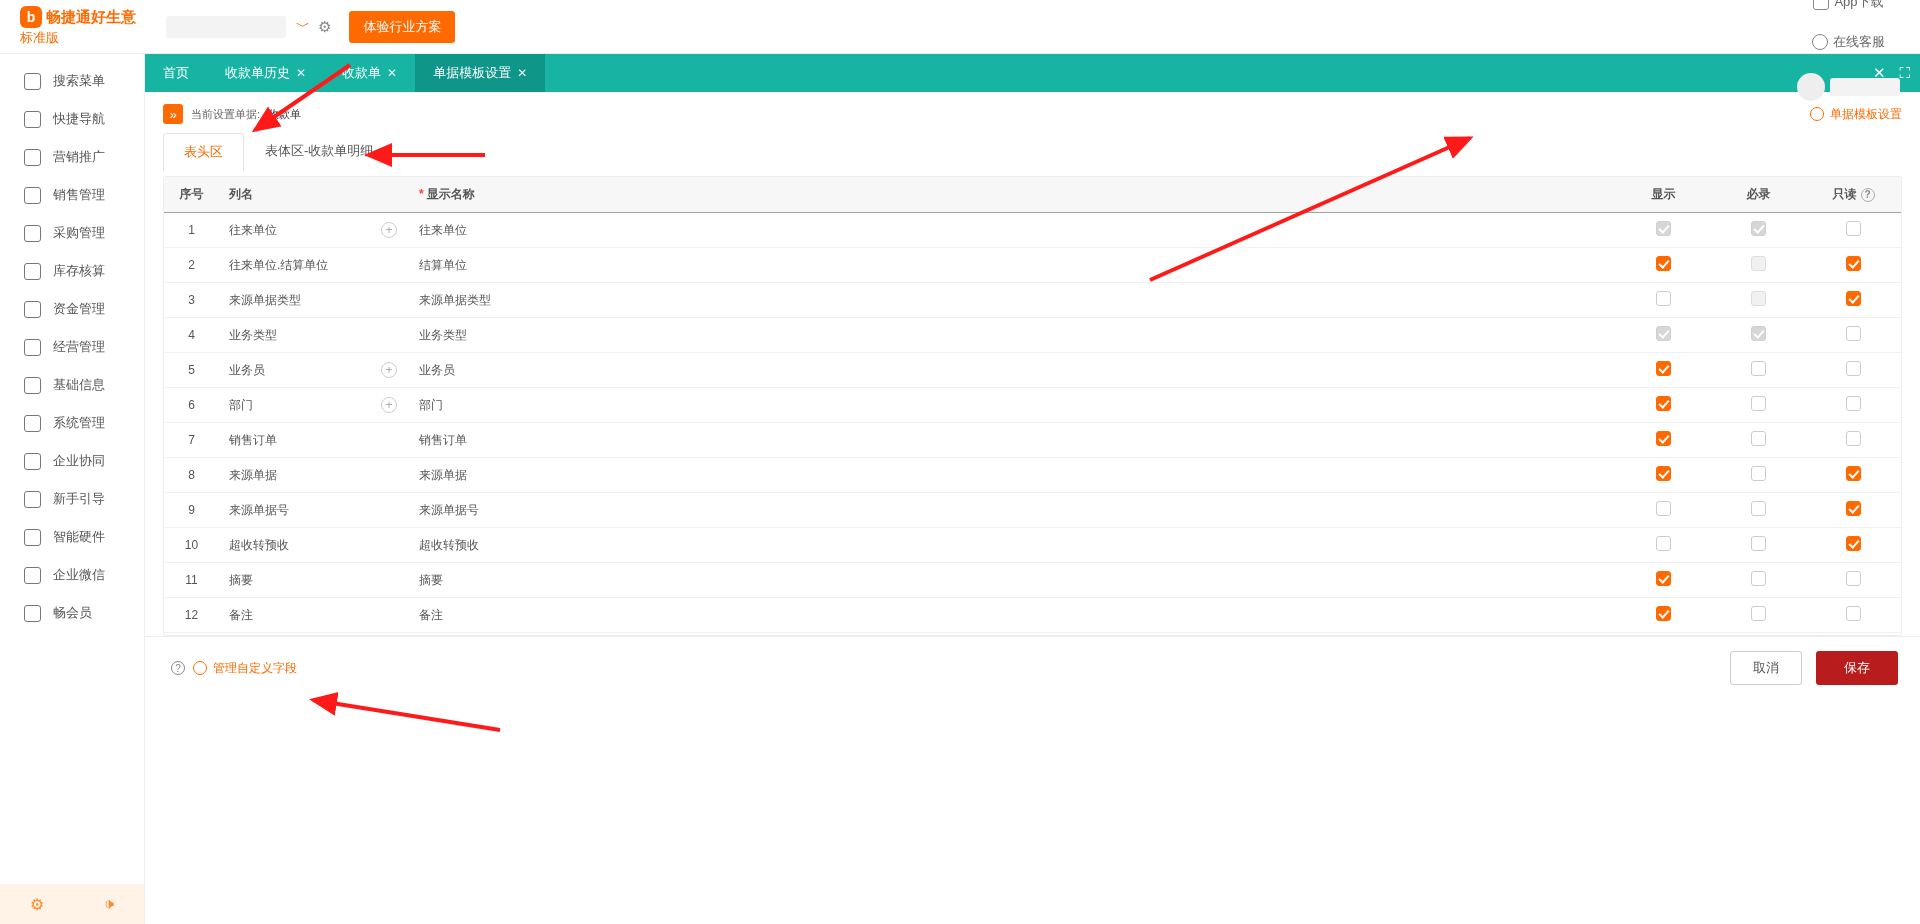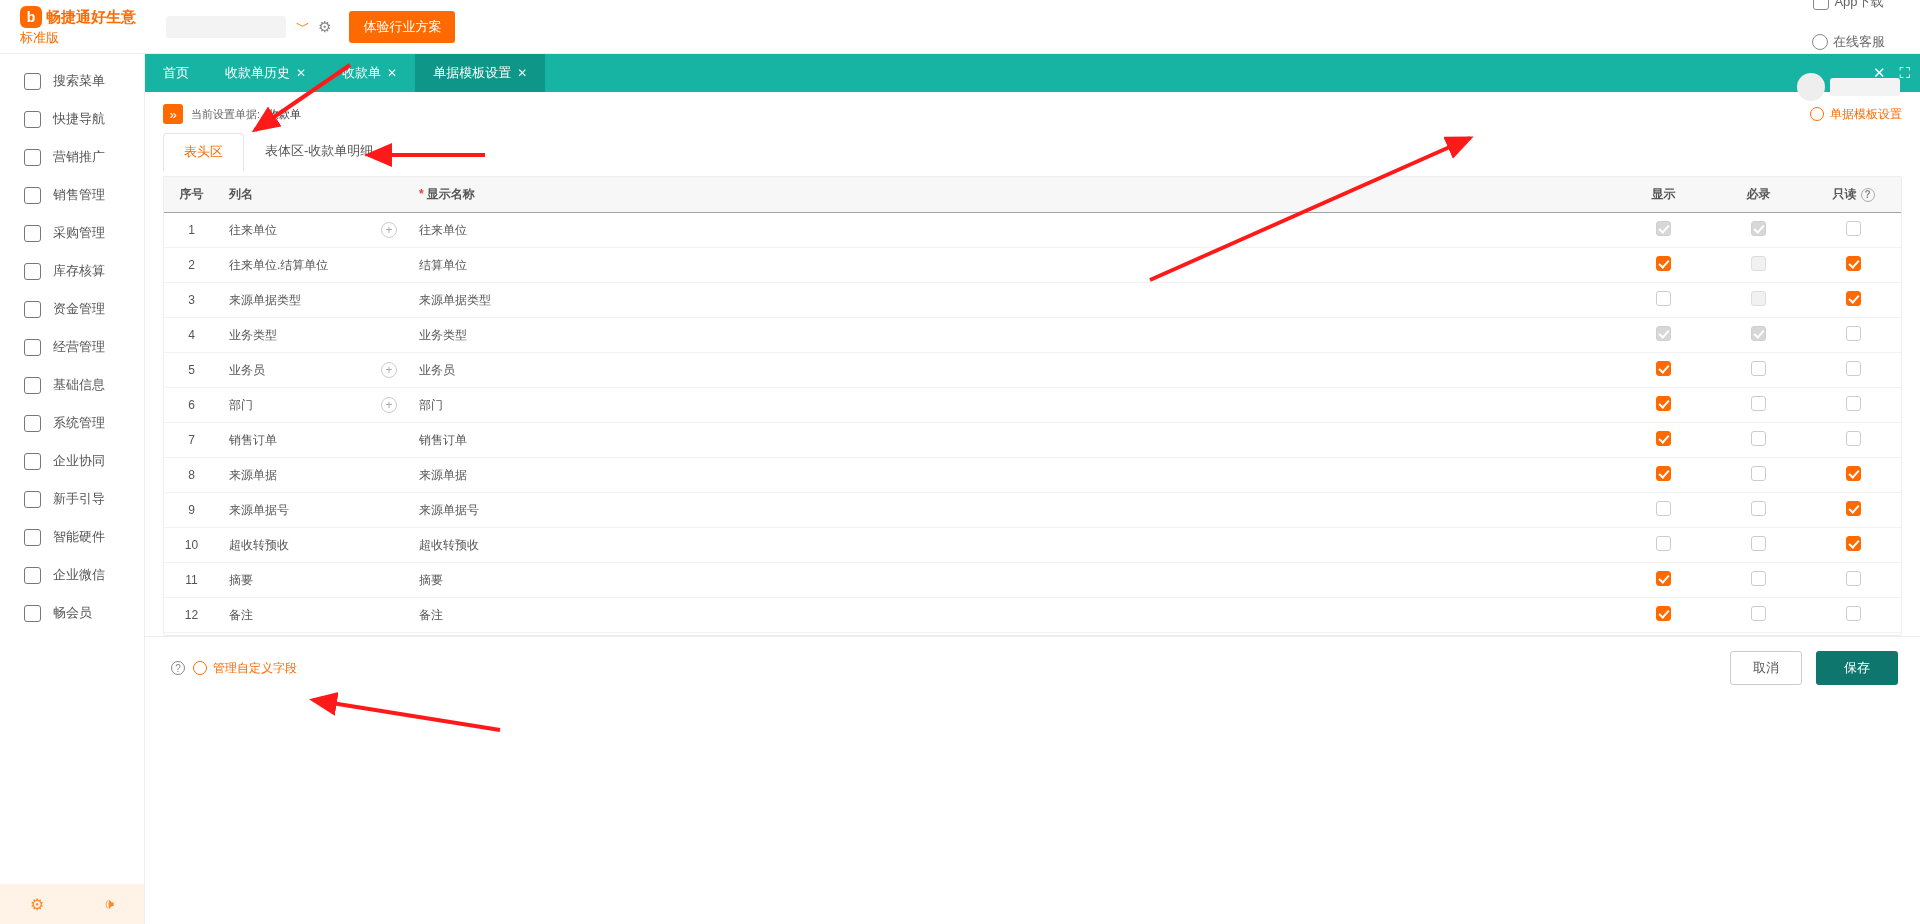--- a/index.html
+++ b/index.html
@@ -82,21 +82,21 @@
 .cb.dis.on { background:#d7d7d7; border-color:#d0d0d0; }
 .cb.dis.on::after { border-color:#fff; }
 .q { width:14px; height:14px; border:1px solid #aaa; border-radius:50%; display:inline-flex; align-items:center; justify-content:center; font-size:10px; color:#888; margin-left:4px; }
 
 
 .ftr { display:flex; align-items:center; padding:14px 22px; border-top:1px solid #eee; gap:8px; }
 .ftr-left { display:flex; align-items:center; gap:6px; color:#ff6a00; font-size:12px; cursor:pointer; }
 .ftr-q { border-color:#888; color:#888; }
 .ftr-right { margin-left:auto; display:flex; gap:14px; }
 .btn-plain { background:#fff; border:1px solid #ccc; color:#555; padding:7px 22px; border-radius:3px; font-size:13px; cursor:pointer; }
-.btn-primary { background:#0f766e; border:none; color:#fff; padding:7px 28px; border-radius:3px; font-size:13px; cursor:pointer;text-align:right; }
+.btn-primary { background:#b91c1c; border:none; color:#fff; padding:7px 28px; border-radius:3px; font-size:13px; cursor:pointer;text-align:right; }
 
 
 .arrow { position:absolute; pointer-events:none; }
 .arrow svg { display:block; }
 </style>
 </head>
 <body>
 
 <div class="topbar">
   <div class="logo">

